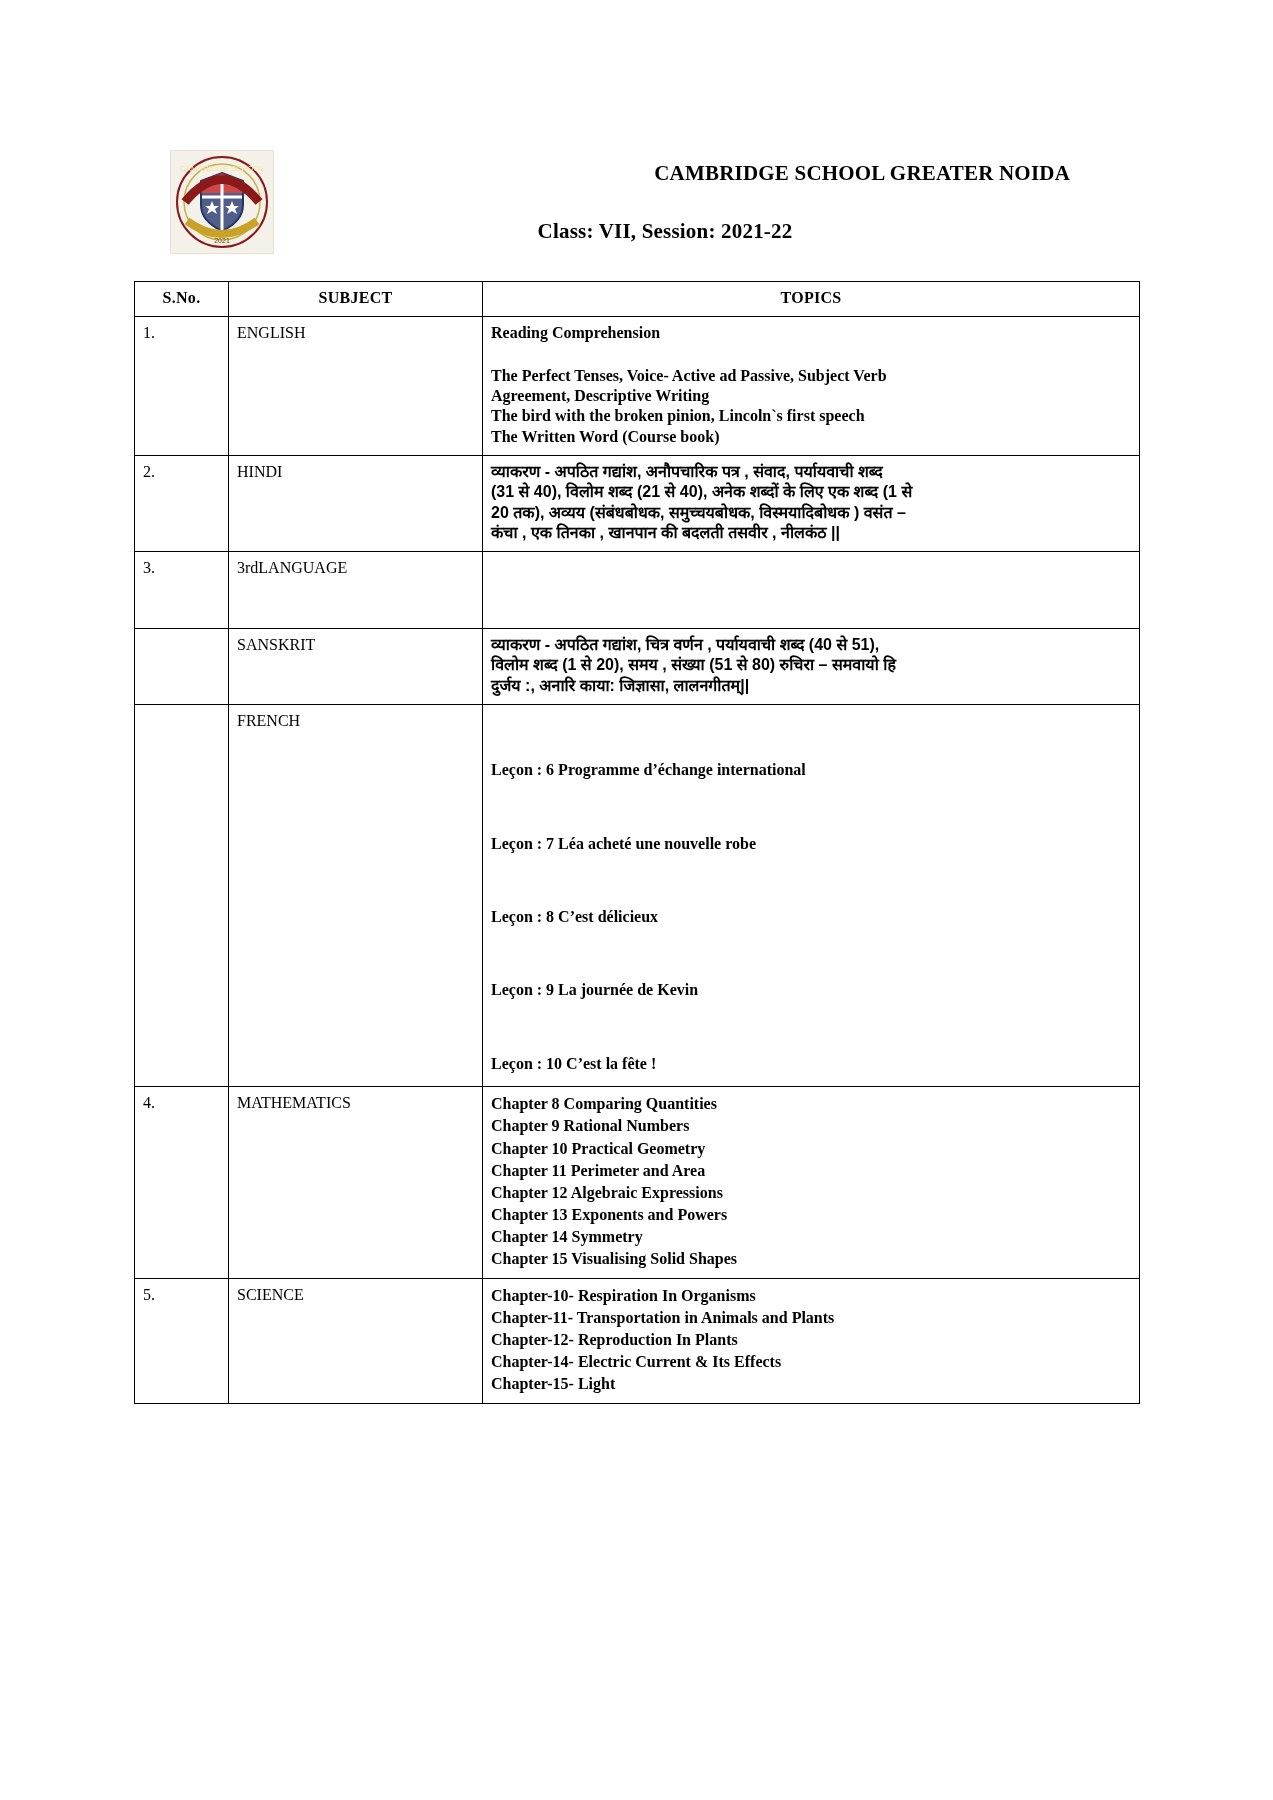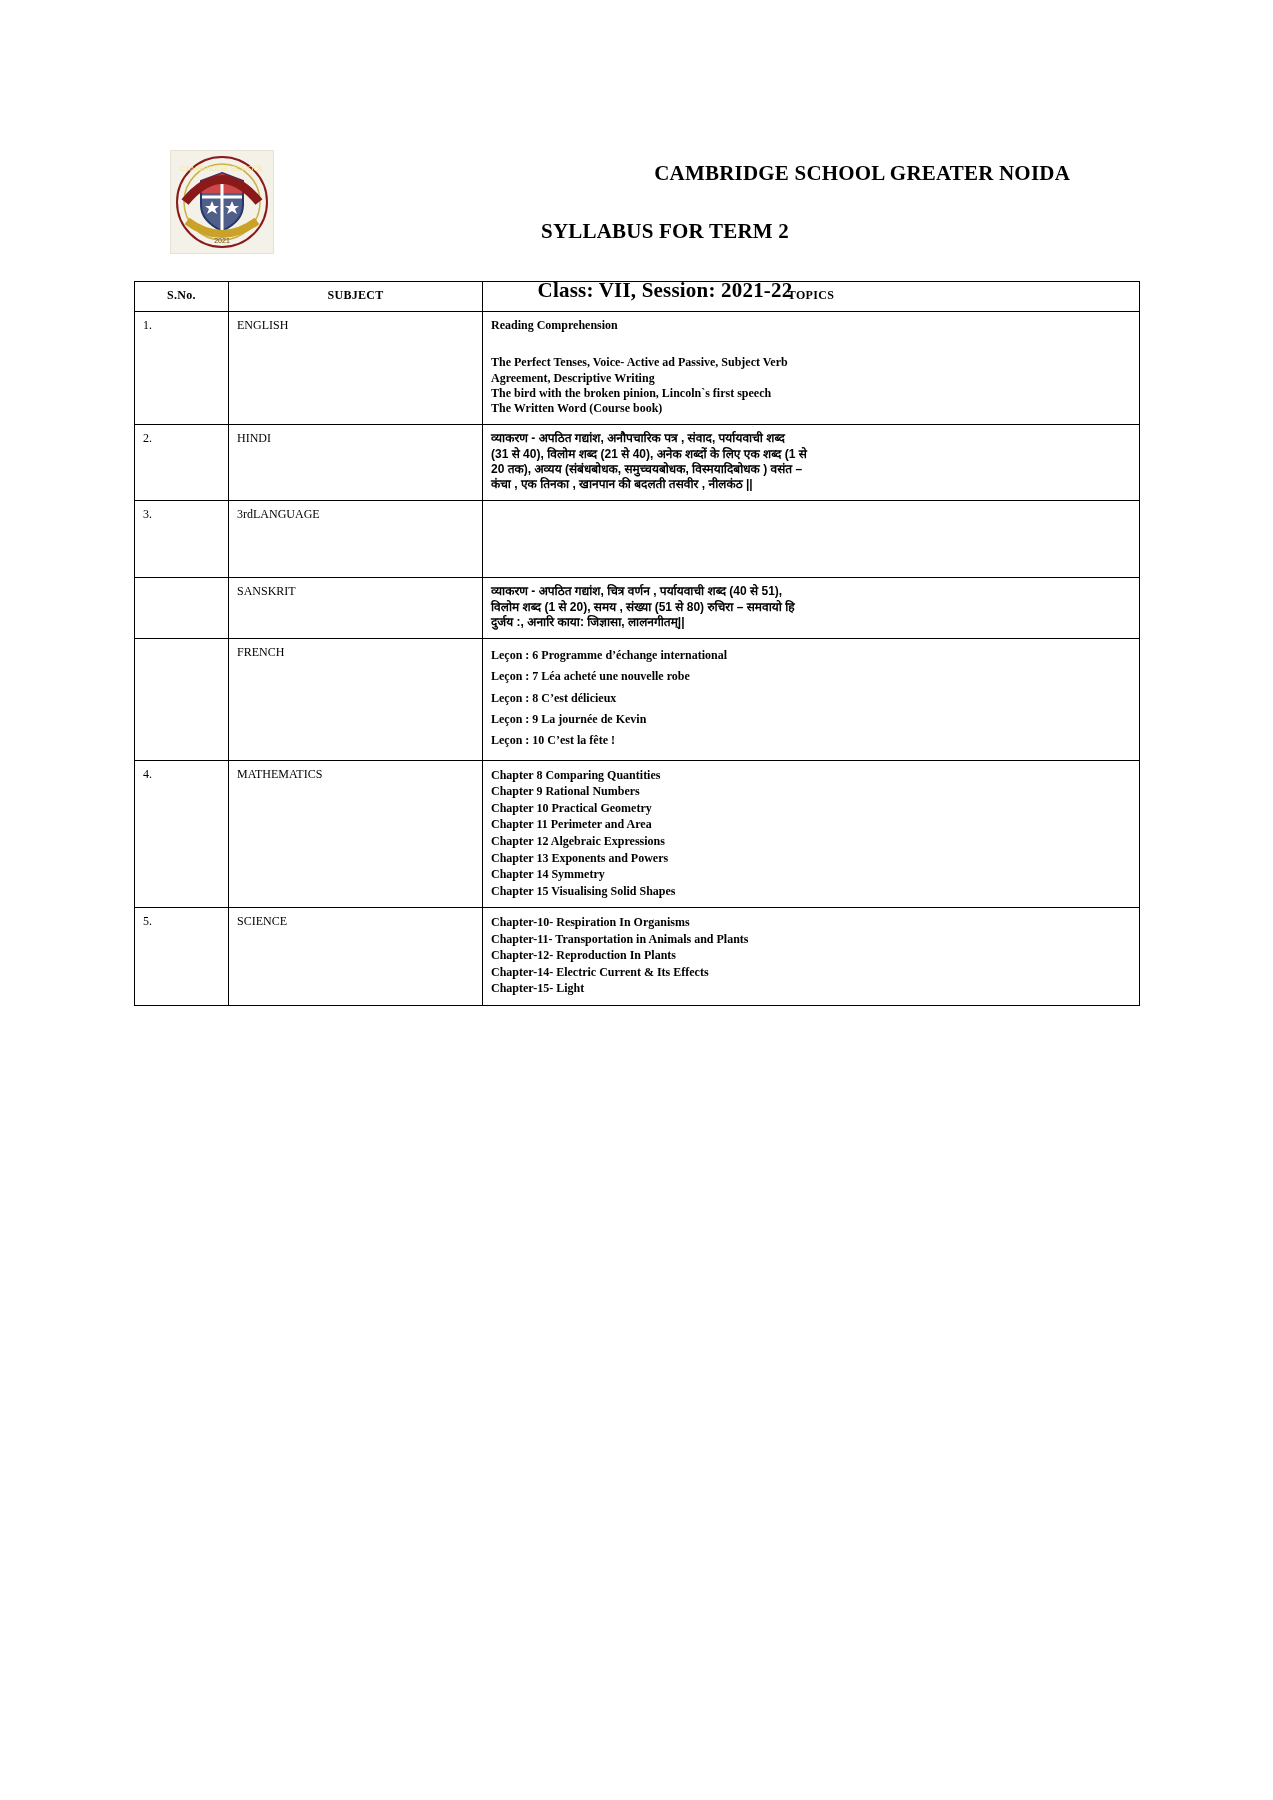--- a/index.html
+++ b/index.html
@@ -58,21 +58,21 @@
     left: 134px;
     top: 281px;
     width: 1005px;
     border-collapse: collapse;
     table-layout: fixed;
   }
   table.syllabus td, table.syllabus th {
     border: 1px solid #000000;
     vertical-align: top;
     padding: 6px 8px 8px 8px;
-    font-size: 12px;
+    font-size: 16px;
     line-height: 1.27;
   }
   col.c-sno { width: 94px; }
   col.c-sub { width: 254px; }
   col.c-top { width: 657px; }
 
   thead th {
     text-align: center;
     font-weight: bold;
     font-size: 21px;
@@ -86,21 +86,21 @@
 
   .dev { font-family: "Liberation Sans", sans-serif; font-size: 19px; line-height: 1.62; }
 
   .line { display: block; font-weight: bold; }
   .gap-line { display: block; height: 22px; }
   .row-english td { padding-top: 8px; padding-bottom: 10px; }
   .row-hindi td { padding-top: 12px; padding-bottom: 26px; }
   .row-lang td { height: 62px; padding-top: 14px; }
   .row-sans td { padding-top: 12px; padding-bottom: 14px; }
   .row-french td { padding-top: 8px; padding-bottom: 10px; }
-  .row-french .line { line-height: 1.78; }
+  .row-french .line { line-height: 1.78; margin-top: 45px; }
   .row-math td { padding-top: 6px; padding-bottom: 6px; }
   .row-math .line, .row-sci .line { line-height: 1.38; }
   .row-sci td { padding-top: 6px; padding-bottom: 8px; }
   .mid { vertical-align: middle; }
 </style>
 </head>
 <body>
 
 <div class="page">
 
@@ -120,21 +120,20 @@
         <polygon points="61,50 63,55 68,55 64,58 66,63 61,60 56,63 58,58 54,55 59,55" fill="#ffffff"></polygon>
         <path d="M14 51 Q51 6 88 51" fill="none" stroke="#8a1a1a" stroke-width="9"></path>
         <text x="51" y="20" font-family="Liberation Sans, sans-serif" font-size="8" fill="#f5e6a8" text-anchor="middle" transform="rotate(0 51 20)">CAMBRIDGE SCHOOL</text>
         <path d="M16 70 Q51 96 86 70" fill="none" stroke="#c9a227" stroke-width="8"></path>
         <text x="51" y="92" font-family="Liberation Sans, sans-serif" font-size="7" fill="#6b4b10" text-anchor="middle">2021</text>
       </svg>
     </div>
 
     <div class="title-block">
       <div class="title-line title-1">CAMBRIDGE SCHOOL GREATER NOIDA</div>
-      <div class="title-line title-2">SYLLABUS FOR TERM 2</div>
       <div class="title-line title-3">Class: VII, Session: 2021-22</div>
     </div>
   </div>
 
   <table class="syllabus">
     <colgroup>
       <col class="c-sno">
       <col class="c-sub">
       <col class="c-top">
     </colgroup>

